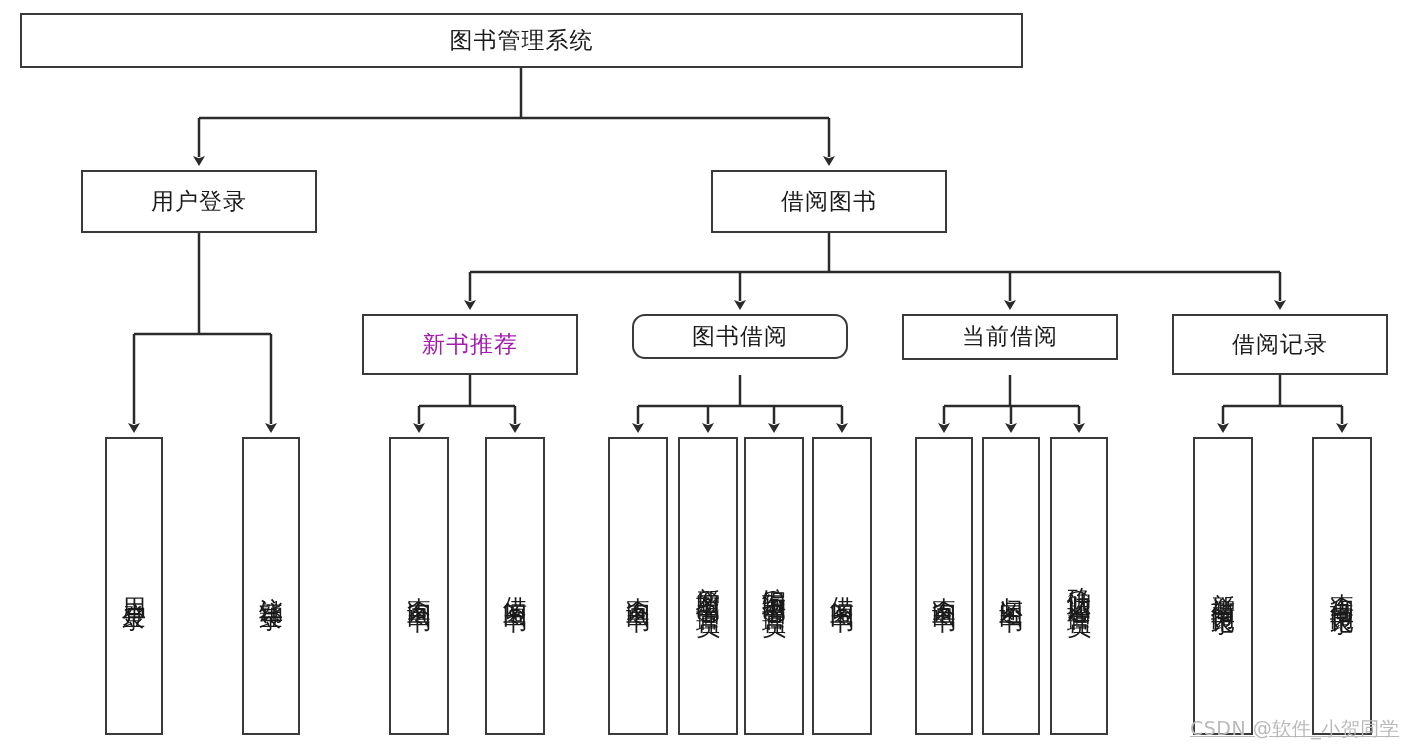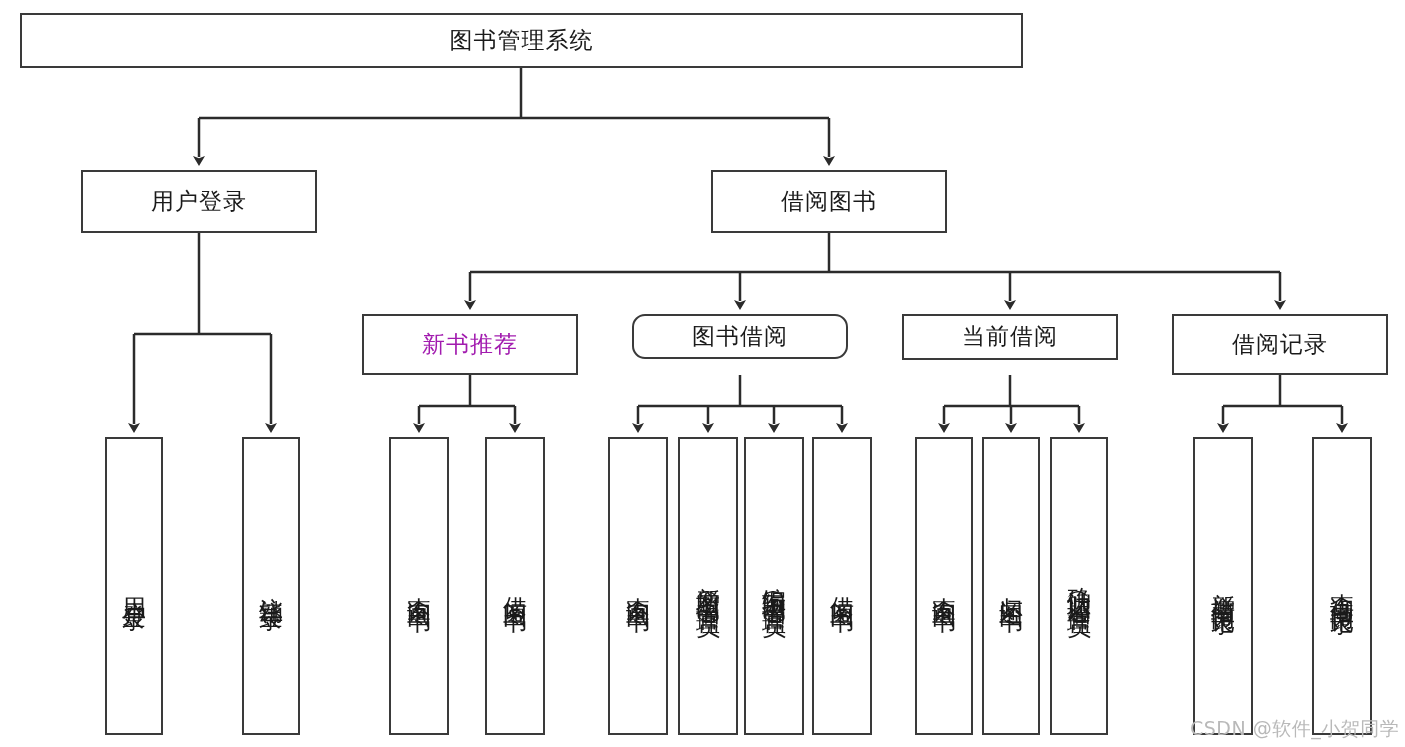--- a/index.html
+++ b/index.html
@@ -52,20 +52,21 @@
     line-height: 1;
     white-space: nowrap;
     max-height: 288px;
   }
   #watermark {
     position: absolute;
     font-size: 19px;
     color: #b9b9b9;
     white-space: nowrap;
     letter-spacing: 0.5px;
+    text-decoration: underline;
   }
 </style>
 </head>
 <body>
 
 <div id="canvas">
   <svg id="edges" viewBox="0 0 1405 747">
     <defs>
       <marker id="arrow" markerWidth="10" markerHeight="12" refX="1" refY="6" orient="auto" markerUnits="userSpaceOnUse">
         <path d="M0,0 L10,6 L0,12 L2.2,6 Z" fill="#2b2b2b"></path>

